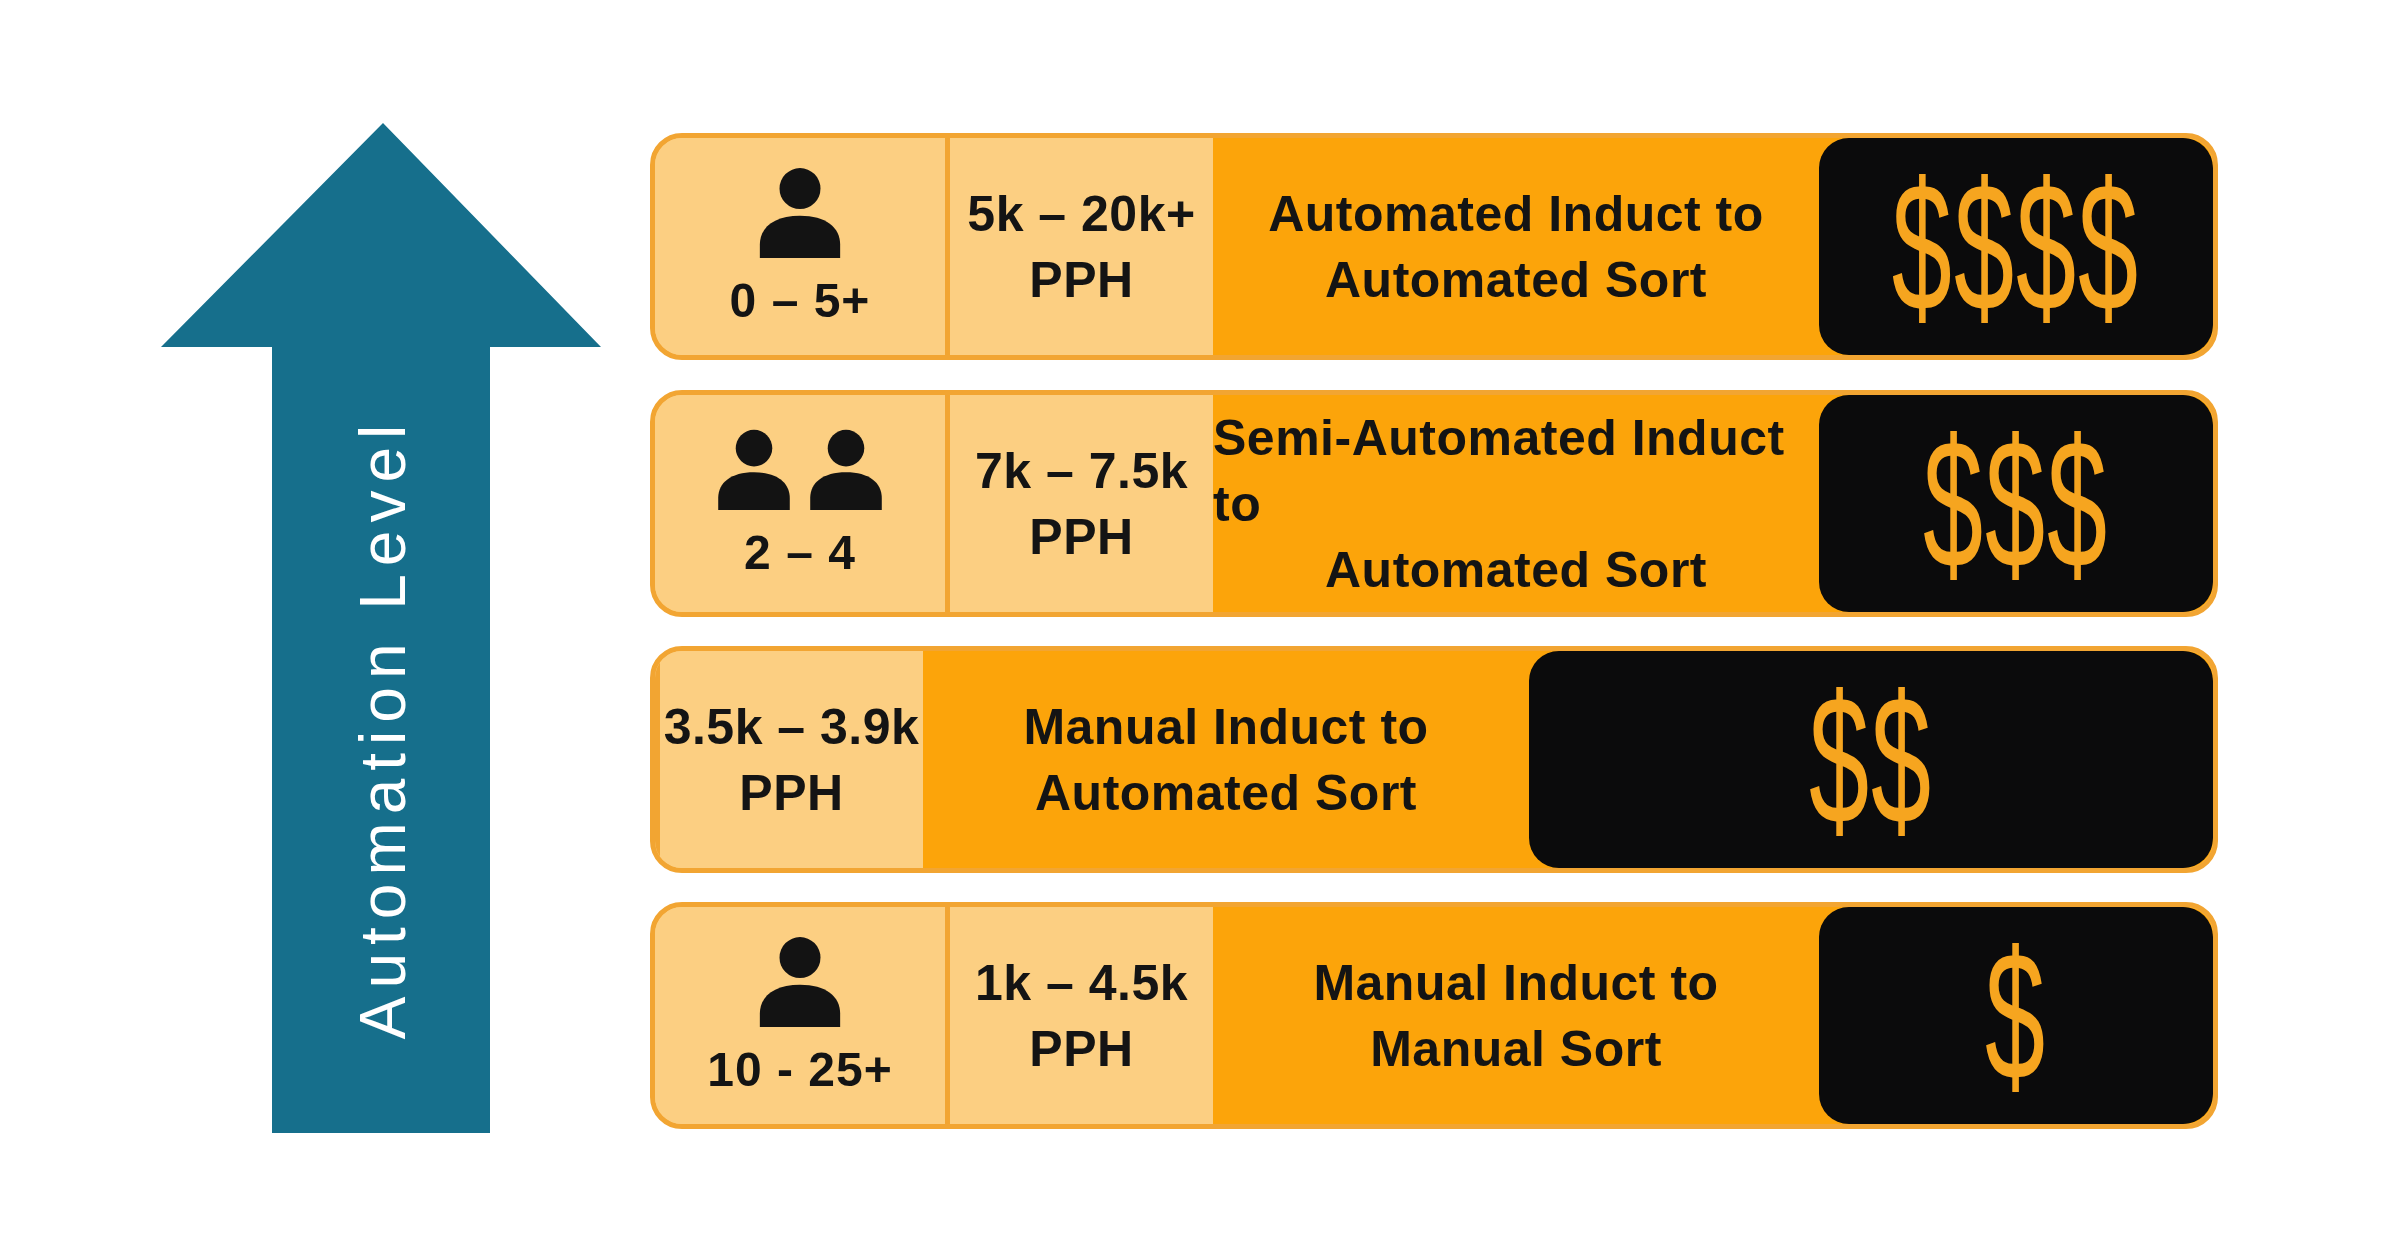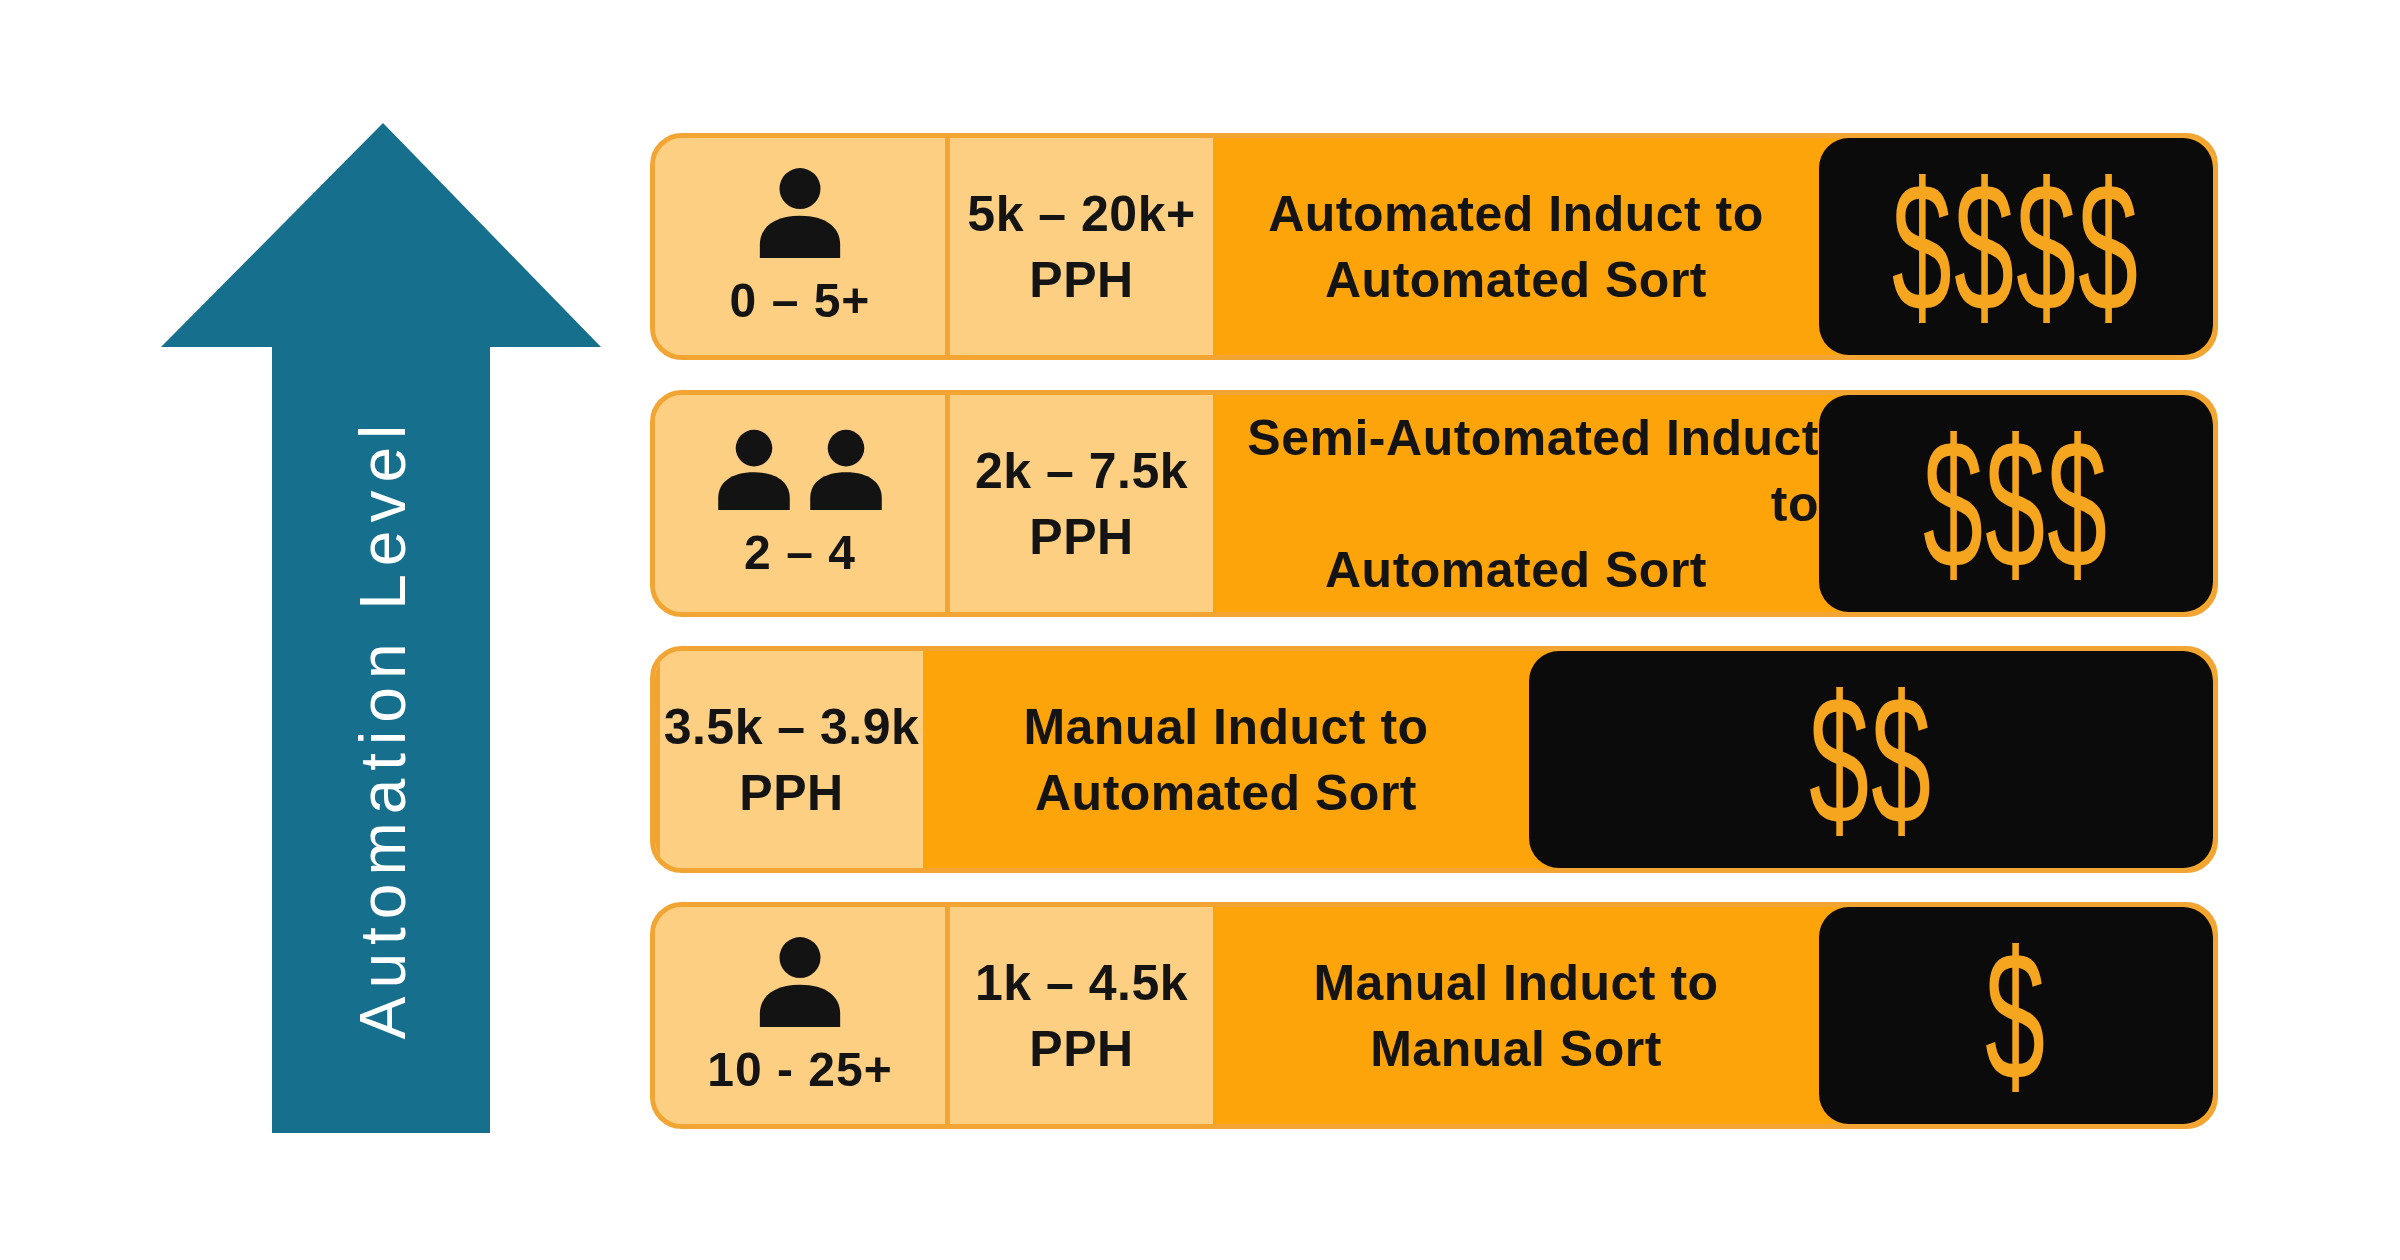--- a/index.html
+++ b/index.html
@@ -53,21 +53,21 @@
   .people-icons.count-1 svg{height:92px;width:92px;}
   .people-icons.count-2 svg{height:82px;width:82px;}
   .people-icons.count-3 svg{height:78px;width:78px;}
 
   .people-label{
     font-size:48px;font-weight:bold;color:var(--text-dark);
     letter-spacing:1px;
   }
   .pph-line, .desc-line{
     font-size:50px;font-weight:bold;color:var(--text-dark);
-    line-height:1.32;text-align:right;letter-spacing:0.5px;
+    line-height:1.32;text-align:left;letter-spacing:0.5px;
   }
   .pill{
     position:absolute;inset:0;
     background:var(--pill-black);
     border-radius:30px;
     display:flex;align-items:center;justify-content:center;
   }
   .pill-dollars{
     color:var(--dollar-orange);
     font-size:108px;
@@ -122,21 +122,21 @@
           </svg>
           <svg viewBox="0 0 22 22">
             <circle cx="11" cy="5.4" r="4.9"></circle>
             <path d="M11 11.9 c-6.2 0 -9.6 2.8 -9.6 6.9 L1.4 22 h19.2 v-3.2 c0 -4.1 -3.4 -6.9 -9.6 -6.9 z"></path>
           </svg>
         </div>
       <div class="people-label">2 – 4</div>
     </div>
     <div class="vline"></div>
     <div class="col col-pph">
-      <div class="pph-line">2k – 7.5k</div>
+      <div class="pph-line">7k – 7.5k</div>
       <div class="pph-line">PPH</div>
     </div>
     <div class="col col-desc">
       <div class="desc-line">Semi-Automated Induct to</div>
       <div class="desc-line">Automated Sort</div>
     </div>
     <div class="col col-cost">
       <div class="pill">
         <span class="pill-dollars">$$$</span>
       </div>

